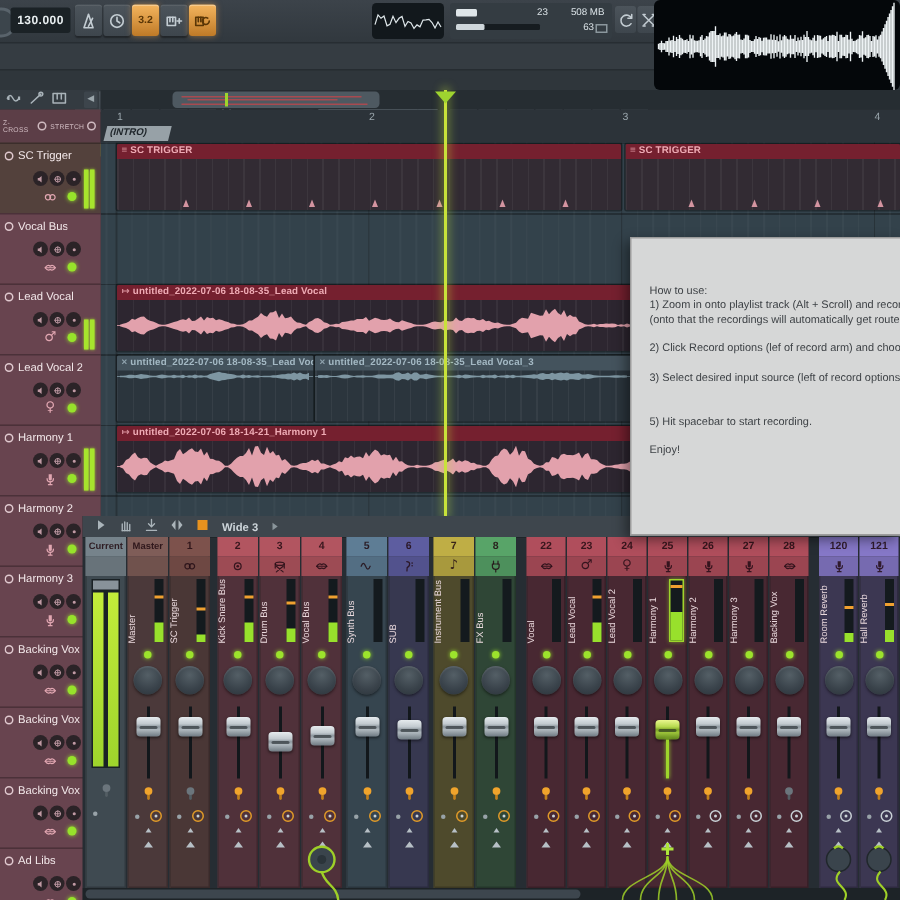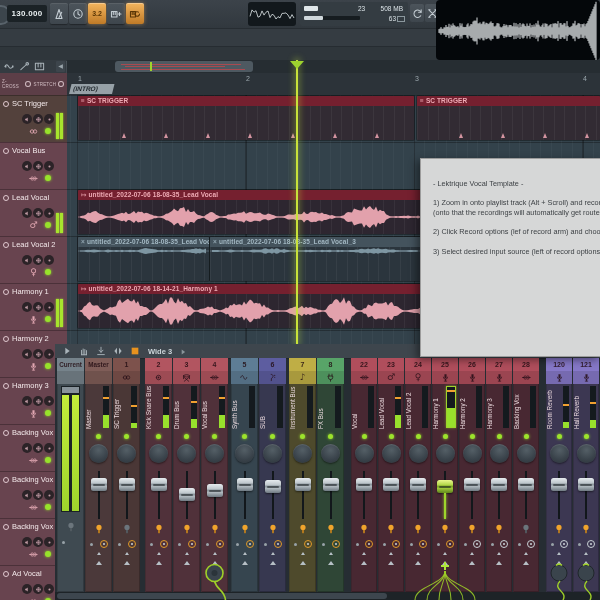--- a/index.html
+++ b/index.html
@@ -712,21 +712,21 @@
             <svg width="9" height="9" viewBox="0 0 12 12">
               <path d="M1.5 6c1.5-2.2 3-2.6 4.5-1.4C7.5 3.4 9 3.8 10.5 6c-1.5 2.2-3 2.6-4.5 1.6C4.5 8.6 3 8.2 1.5 6Z" fill="none" stroke="#e2a7b2" stroke-width="1.1" stroke-linecap="round" stroke-linejoin="round"></path>
               <path d="M1.5 6h9" fill="none" stroke="#e2a7b2" stroke-width="1.1" stroke-linecap="round" stroke-linejoin="round"></path>
             </svg>
           </div>
           <div class="led" style="left: 45px; top: 32px;"></div>
         </div>
         <div class="trow" style="top: 492px; background: rgb(104, 68, 79);">
           <div class="tname">
             <u></u>
-            <span>Ad Vocal</span>
+            <span>Ad Libs</span>
           </div>
           <div class="mini" style="left: 22px; top: 18px;">
             <svg width="7" height="7" viewBox="0 0 12 12">
               <path d="M2 4.6h1.6L6.4 2.4v7.2L3.6 7.4H2Z" fill="#c09aa4" stroke="none"></path>
             </svg>
           </div>
           <div class="mini" style="left: 33px; top: 18px;">
             <svg width="7" height="7" viewBox="0 0 12 12">
               <path d="M6 6m-3.2 0a3.2 3.2 0 1 0 6.4 0a3.2 3.2 0 1 0-6.4 0" fill="none" stroke="#c09aa4" stroke-width="1.1" stroke-linecap="round" stroke-linejoin="round"></path>
               <path d="M6 2.8v6.4M2.8 6h6.4" fill="none" stroke="#c09aa4" stroke-width="1.1" stroke-linecap="round" stroke-linejoin="round"></path>
@@ -746,31 +746,33 @@
           <div class="led" style="left: 45px; top: 32px;"></div>
         </div>
       </div>
   </div>
 
   <div id="playhead"></div>
   <div id="phtri"></div>
 
   <div id="notewin">
       <div id="notelines">
-        <div class="nline">- Lektrique Vocal Template -</div>
         <div class="nline"></div>
+        <div class="nline">How to use:</div>
         <div class="nline">1) Zoom in onto playlist track (Alt + Scroll) and recor</div>
         <div class="nline">(onto that the recordings will automatically get route</div>
         <div class="nline"></div>
         <div class="nline">2) Click Record options (lef of record arm) and choos</div>
         <div class="nline"></div>
         <div class="nline">3) Select desired input source (left of record options)</div>
         <div class="nline"></div>
         <div class="nline"></div>
+        <div class="nline">5) Hit spacebar to start recording.</div>
         <div class="nline"></div>
+        <div class="nline">Enjoy!</div>
       </div>
     </div>
 
   <div id="mixer">
     <div id="mixtools">
       <span><svg width="10" height="10" viewBox="0 0 12 12">
             <path d="M4 2.2 9.2 6 4 9.8Z" fill="#aab4ba" stroke="none"></path>
           </svg></span>
         <span><svg width="10" height="10" viewBox="0 0 12 12">
             <path d="M3 10.5V5.2M5 10.5V3.6M7 10.5V4.2M9 10.5V5.5" fill="none" stroke="#aab4ba" stroke-width="1.1" stroke-linecap="round" stroke-linejoin="round"></path>

